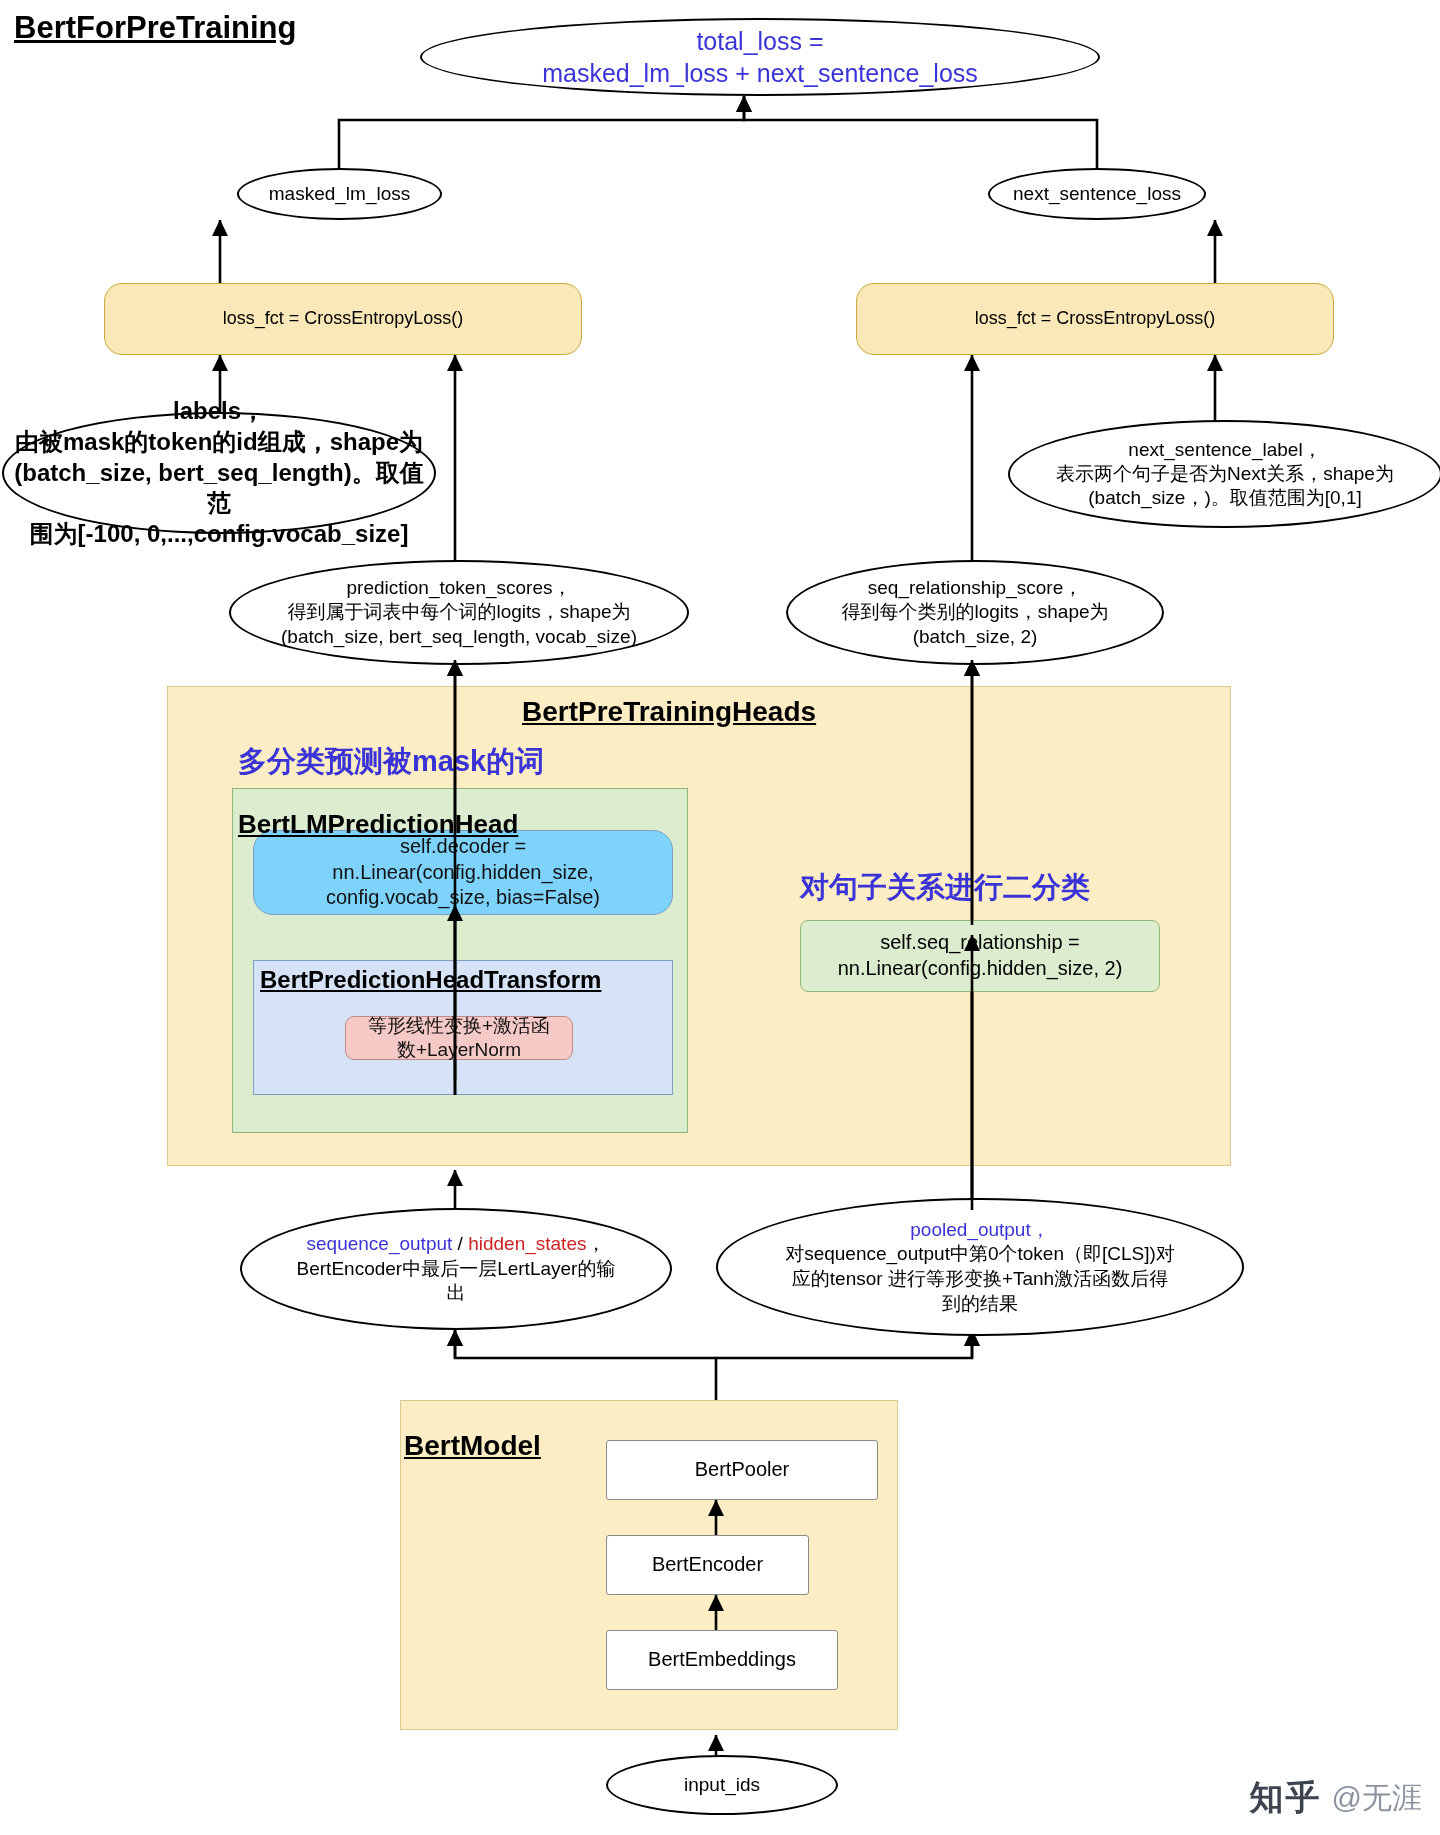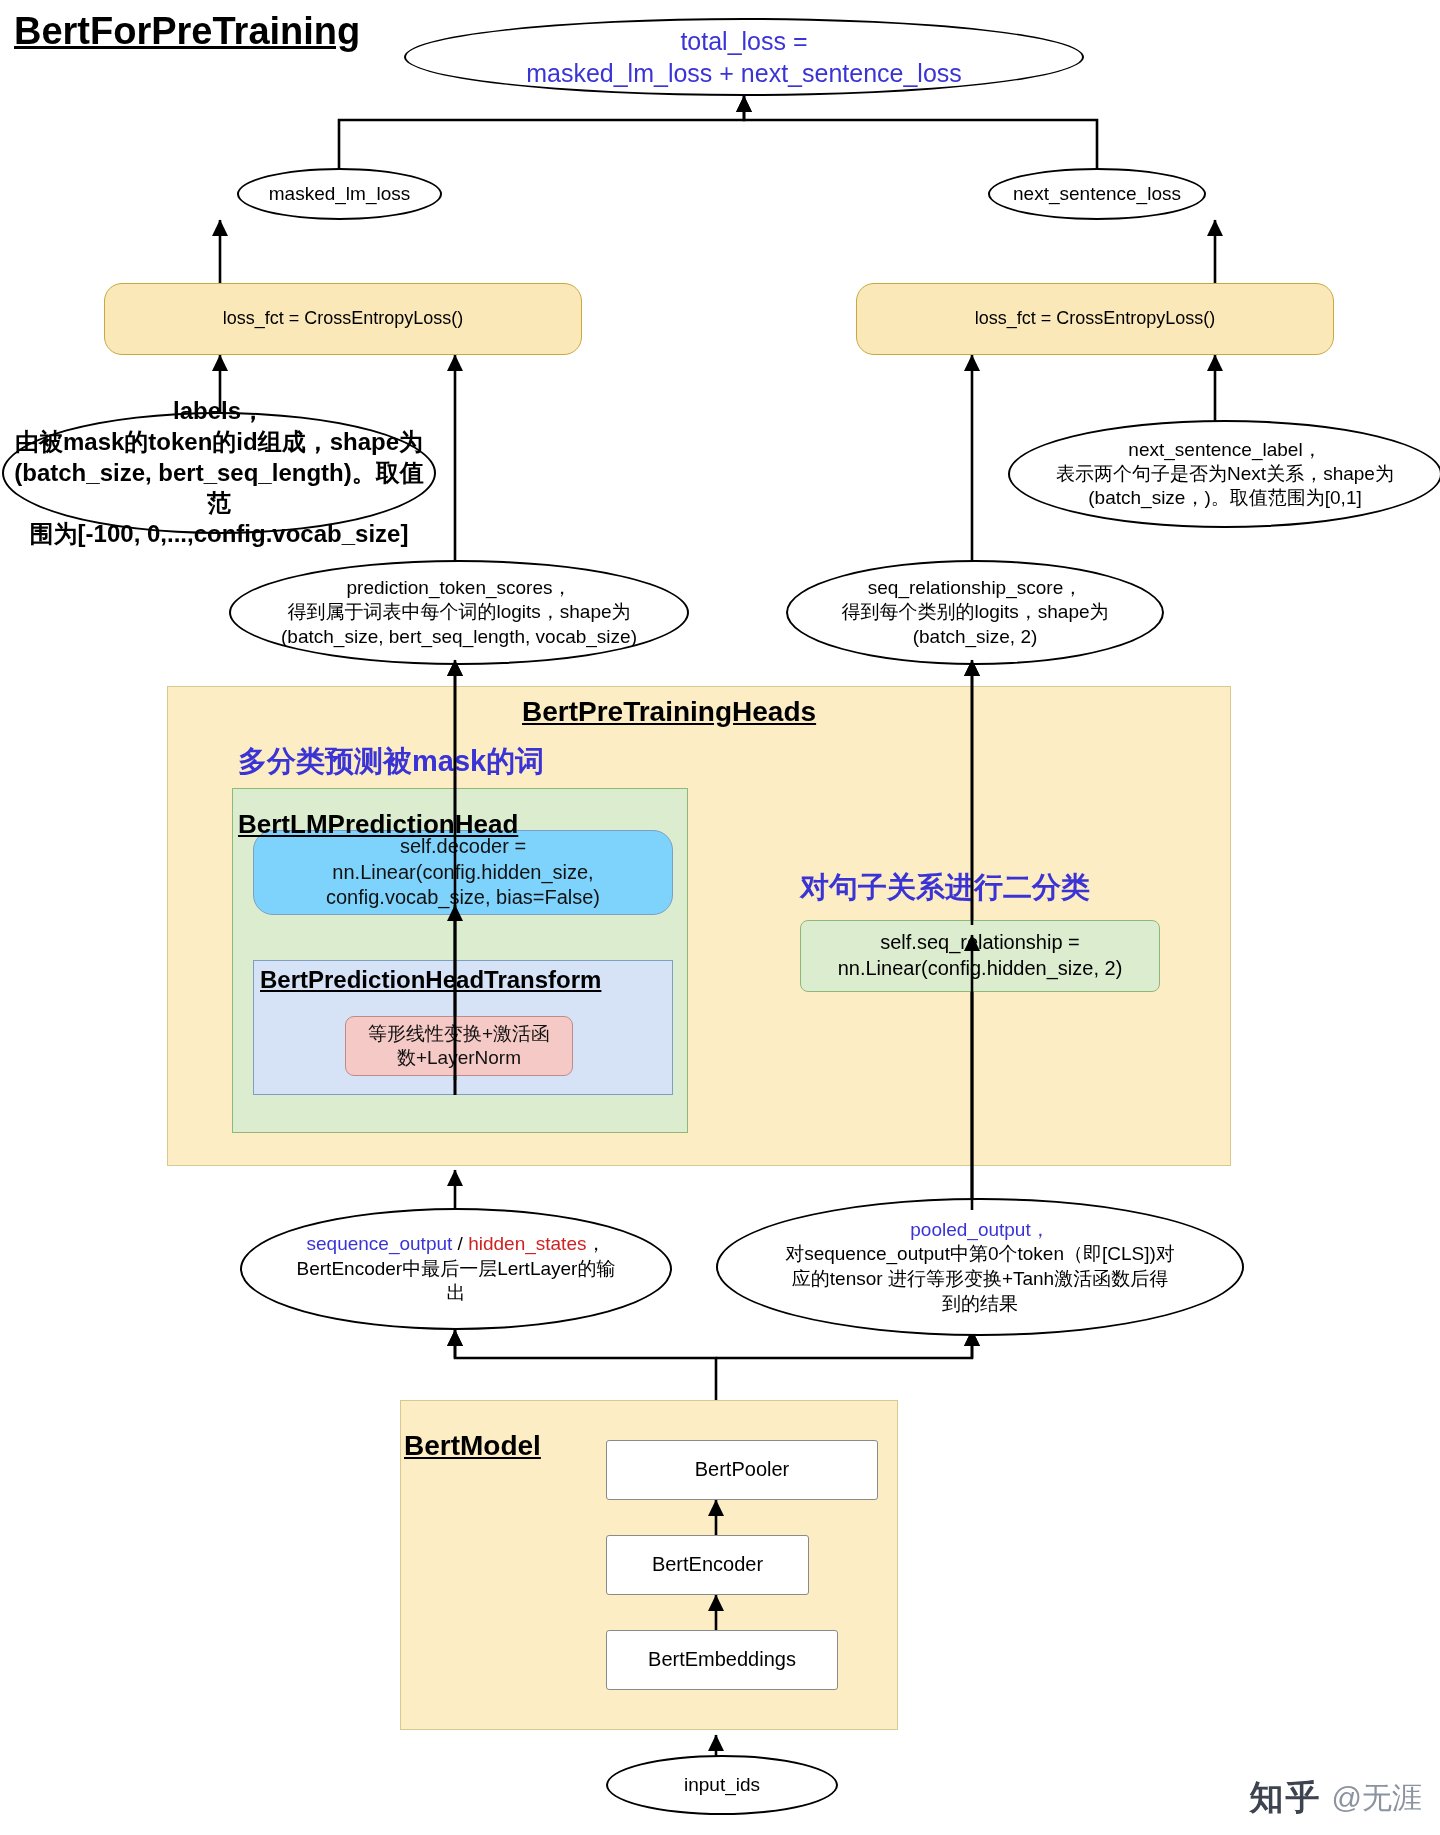--- a/index.html
+++ b/index.html
@@ -28,21 +28,21 @@
 
   
   .panel-yellow{background:#fdedc4;border:1.5px solid #d9c98c;z-index:2;}
   .panel-green{background:#dbeccf;border:1.5px solid #8fb878;z-index:3;}
   .panel-blue{background:#d6e3f7;border:1.5px solid #7f9ec4;z-index:4;}
   .panel-model{background:#fdedc4;border:1.5px solid #d9c98c;z-index:2;}
 
   
   .hdr{font-weight:bold;text-decoration:underline;color:#000;z-index:10;
        white-space:nowrap;}
-  .h-main{font-size:38px;}
+  .h-main{font-size:31px;}
   .h-sec{font-size:28px;}
   .h-sub{font-size:26px;}
   .h-sub2{font-size:24px;}
 
   .blue-note{color:#3a34d6;font-weight:bold;z-index:10;white-space:nowrap;}
 
   
   .t-blue{color:#3a34d6;}
   .t-red{color:#cf2222;text-align:right;}
 
@@ -116,21 +116,21 @@
       <path d="M455,1080 L455,905"></path>
 
       <path d="M972,925 L972,660"></path>
 
       <path d="M972,1210 L972,935"></path>
     </g>
   </svg>
 
   <div class="abs hdr h-main" style="left:14px;top:10px;">BertForPreTraining</div>
 
-  <div class="abs ellipse node" style="left:404px;top:18px;width:680px;height:78px;
+  <div class="abs ellipse node" style="left:420px;top:18px;width:680px;height:78px;
        font-size:25px;color:#3a34d6;">total_loss =
 masked_lm_loss + next_sentence_loss</div>
 
   <div class="abs ellipse node" style="left:237px;top:168px;width:205px;height:52px;">masked_lm_loss</div>
 
   <div class="abs ellipse node" style="left:988px;top:168px;width:218px;height:52px;">next_sentence_loss</div>
 
   <div class="abs rr node" style="left:104px;top:283px;width:478px;height:72px;">loss_fct = CrossEntropyLoss()</div>
   <div class="abs rr node" style="left:856px;top:283px;width:478px;height:72px;">loss_fct = CrossEntropyLoss()</div>
 
@@ -158,21 +158,21 @@
 
   <div class="abs panel-green" style="left:232px;top:788px;width:456px;height:345px;"></div>
   <div class="abs hdr h-sub" style="left:238px;top:793px;margin-top:16px;">BertLMPredictionHead</div>
 
   <div class="abs rr-blue node" style="left:253px;top:830px;width:420px;height:85px;">self.decoder =
 nn.Linear(config.hidden_size,
 config.vocab_size, bias=False)</div>
 
   <div class="abs panel-blue" style="left:253px;top:960px;width:420px;height:135px;"></div>
   <div class="abs hdr h-sub2" style="left:260px;top:966px;">BertPredictionHeadTransform</div>
-  <div class="abs rr-red node" style="left:345px;top:1016px;width:228px;height:60px;">等形线性变换+激活函
+  <div class="abs rr-red node" style="left:345px;top:1016px;width:228px;height:44px;">等形线性变换+激活函
 数+LayerNorm</div>
 
   <div class="abs blue-note" style="left:800px;top:868px;font-size:29px;">对句子关系进行二分类</div>
 
   <div class="abs node" style="left:800px;top:920px;width:360px;height:72px;
        background:#dbeccf;border:1.5px solid #8fb878;border-radius:8px;font-size:20px;z-index:7;">self.seq_relationship =
 nn.Linear(config.hidden_size, 2)</div>
 
   <div class="abs ellipse" style="left:240px;top:1208px;width:432px;height:122px;z-index:6;
        display:flex;align-items:center;justify-content:center;">

